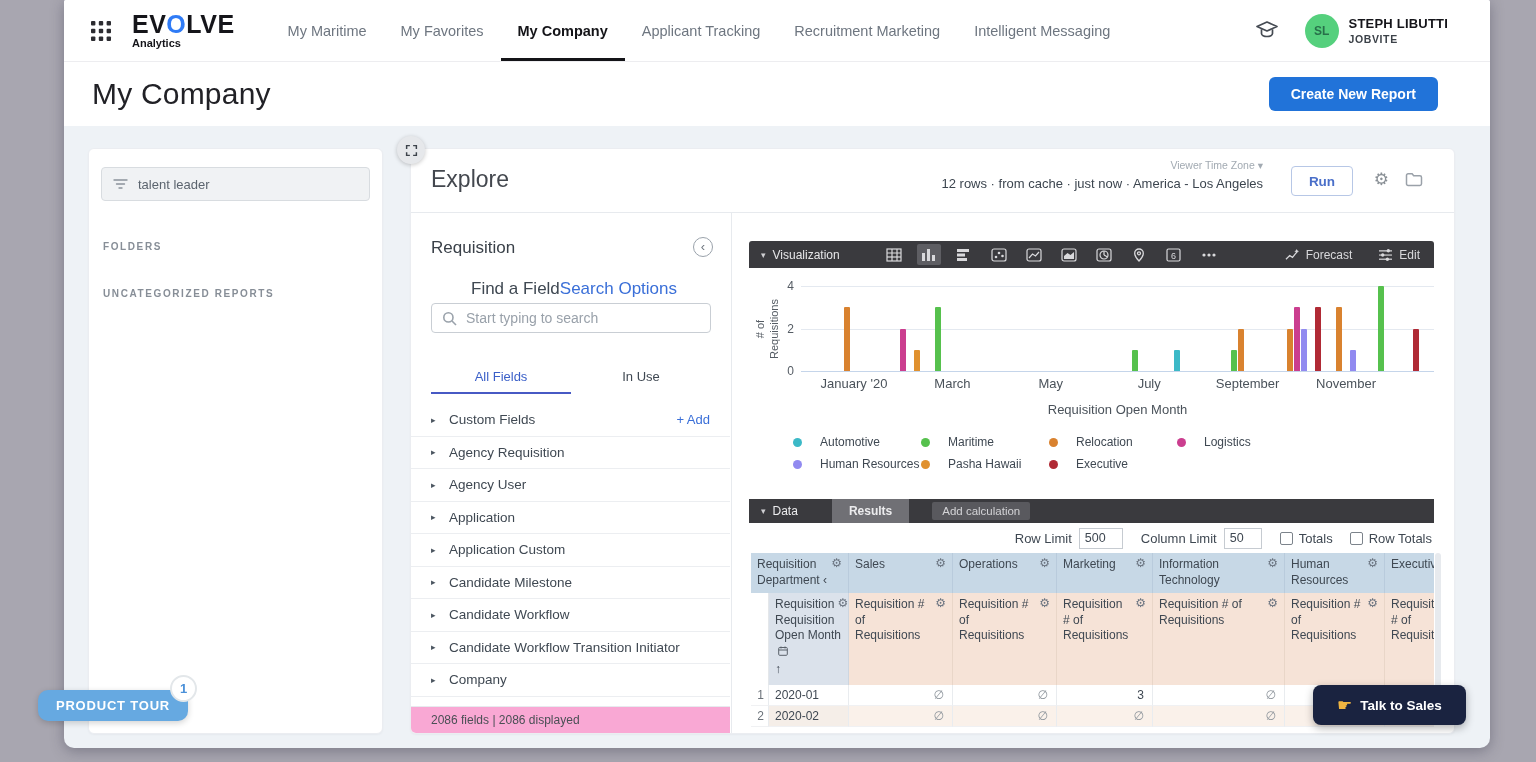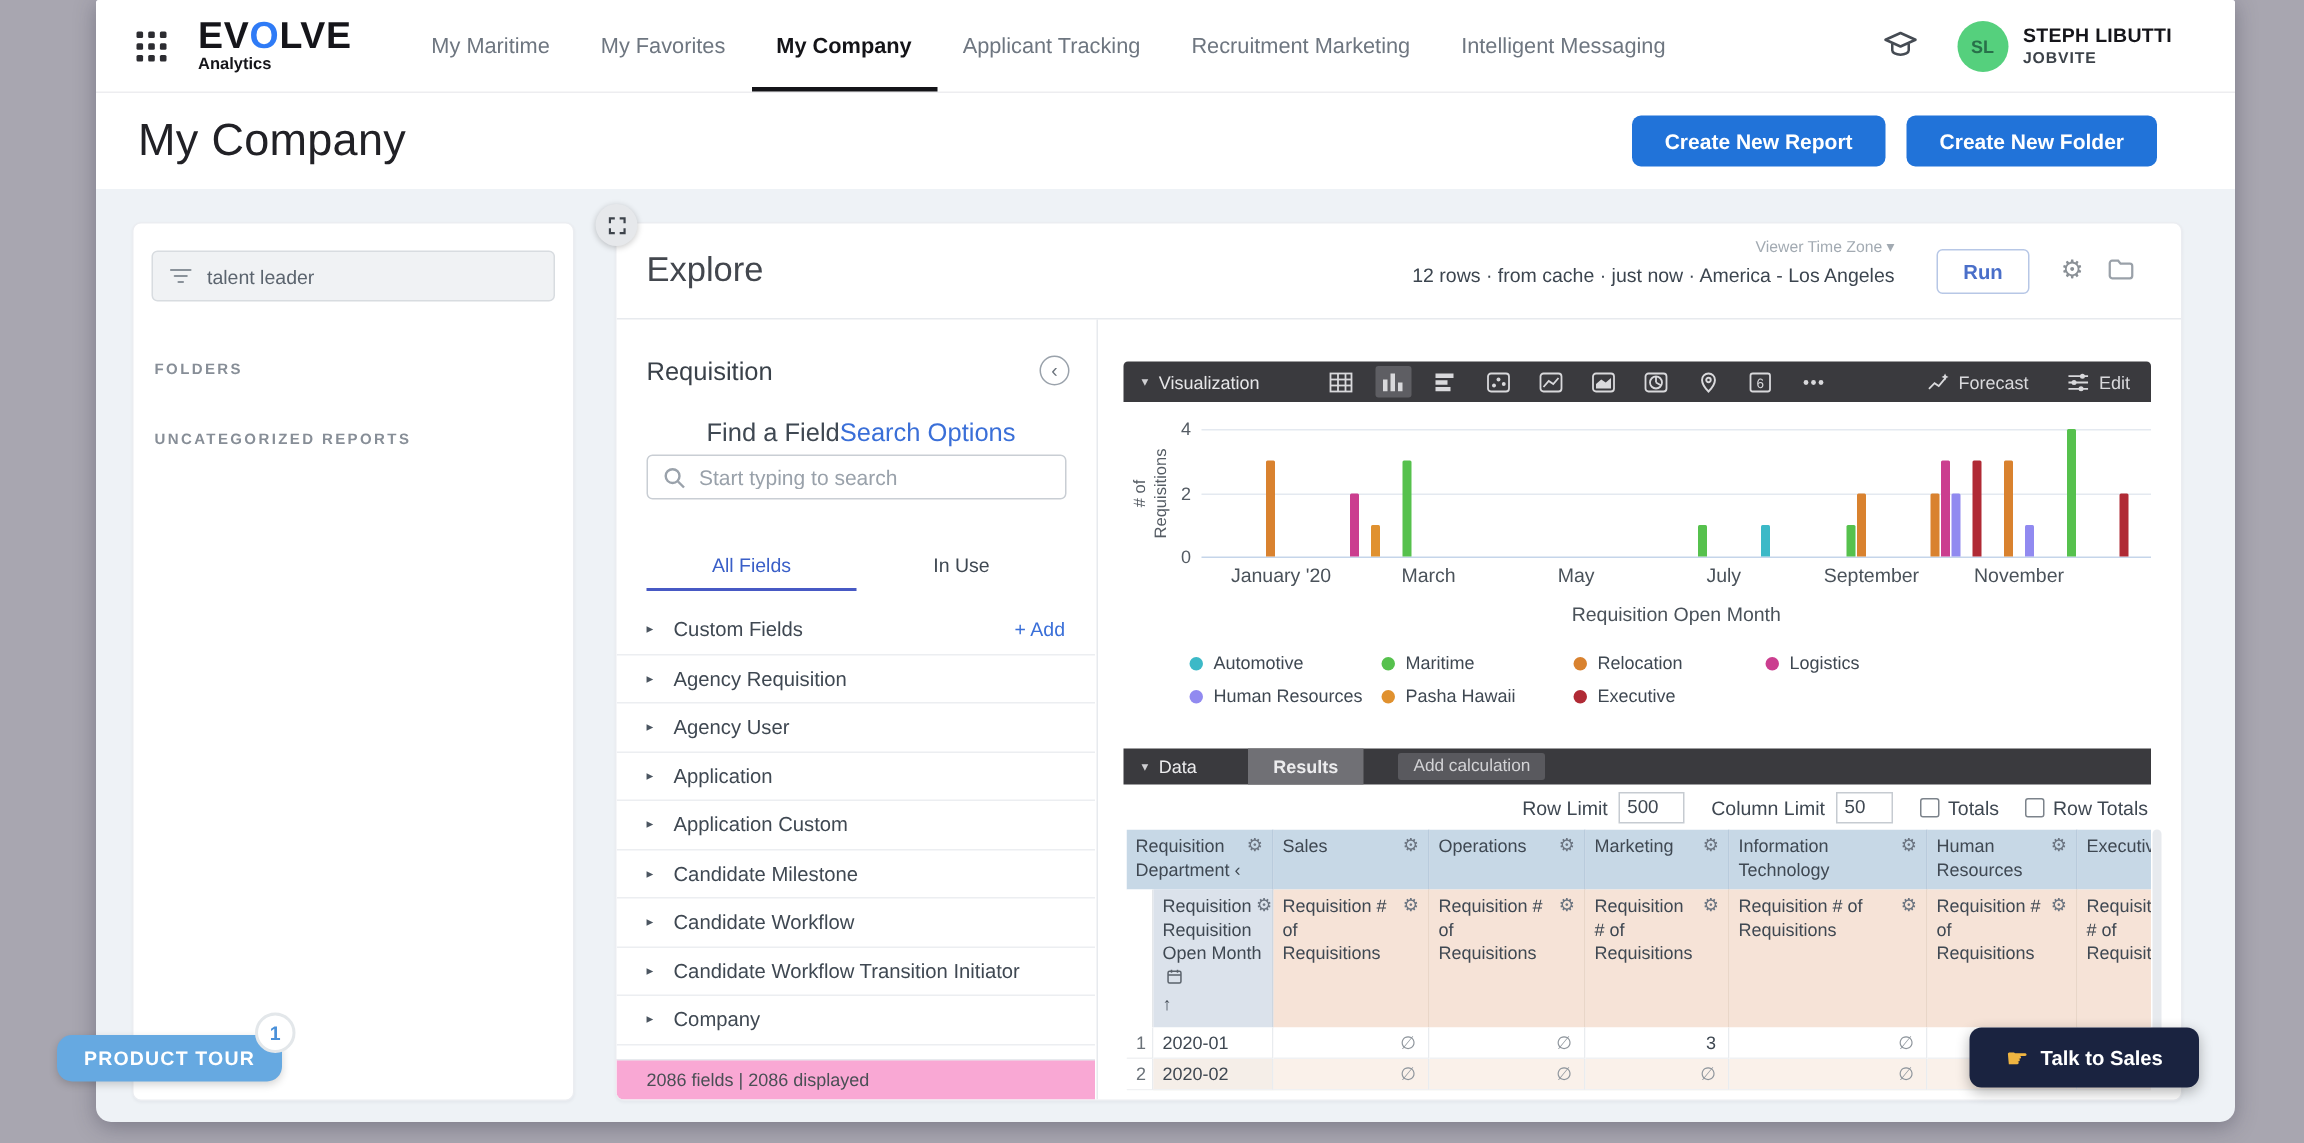--- a/index.html
+++ b/index.html
@@ -107,21 +107,21 @@
   .gline { position:absolute; left:0; right:0; height:1px; background:#e4e9f0; }
   .gline.zero { background:#c5d5ea; }
   .bar { position:absolute; width:6px; border-radius:1px 1px 0 0; }
   .ytick { position:absolute; left:30px; width:15px; text-align:right; font-size:12px; color:#555c64; }
   .ylab { position:absolute; left:-41px; top:47px; width:120px; height:28px; transform:rotate(-90deg);
     text-align:center; font-size:11px; color:#555c64; line-height:1.25; }
   .xlab { position:absolute; top:108px; transform:translateX(-50%); font-size:13px; color:#4a525a; white-space:nowrap; }
   .xtitle { position:absolute; left:52px; width:633px; top:134px; text-align:center; font-size:13px; color:#4a525a; }
   
   .legend { position:absolute; left:382px; top:286px; display:grid; grid-template-columns:repeat(4,128px); row-gap:8px; }
-  .li { display:flex; align-items:center; gap:7px; font-size:12px; color:#3f4852; cursor:pointer; }
+  .li { display:flex; align-items:center; gap:18px; font-size:12px; color:#3f4852; cursor:pointer; }
   .dot { width:9px; height:9px; border-radius:50%; flex:0 0 auto; }
   
   .databar { position:absolute; left:338px; top:350px; width:685px; height:24px; background:#3a3a3e;
     display:flex; align-items:center; color:#ececee; }
   .results-tab { margin-left:34px; height:24px; padding:0 17px; background:#707075; font-weight:700;
     font-size:12px; display:flex; align-items:center; cursor:pointer; }
   .addcalc { margin-left:23px; height:18px; padding:0 10px; background:#59595e; color:#d3d3d6;
     font-size:11.5px; border-radius:2px; display:flex; align-items:center; cursor:pointer; }
   
   .controls { position:absolute; left:338px; top:375px; width:685px; height:28px; display:flex;
@@ -208,21 +208,20 @@
           <div class="uorg">JOBVITE</div>
         </div>
       </div>
     </div>
   </div>
 
   <div class="pagehead">
     <h1>My Company</h1>
     <div class="head-btns">
       <div class="btn-primary">Create New Report</div>
-      <div class="btn-primary">Create New Folder</div>
     </div>
   </div>
 
   <div class="card sidebar-card">
     <div class="s-search">
       <svg class="flt" viewBox="0 0 15 12" stroke="currentColor" stroke-width="1.4" stroke-linecap="round">
         <line x1="1" y1="2" x2="14" y2="2"></line>
           <line x1="3.5" y1="6" x2="11.5" y2="6"></line>
           <line x1="6" y1="10" x2="9" y2="10"></line>
       </svg>

